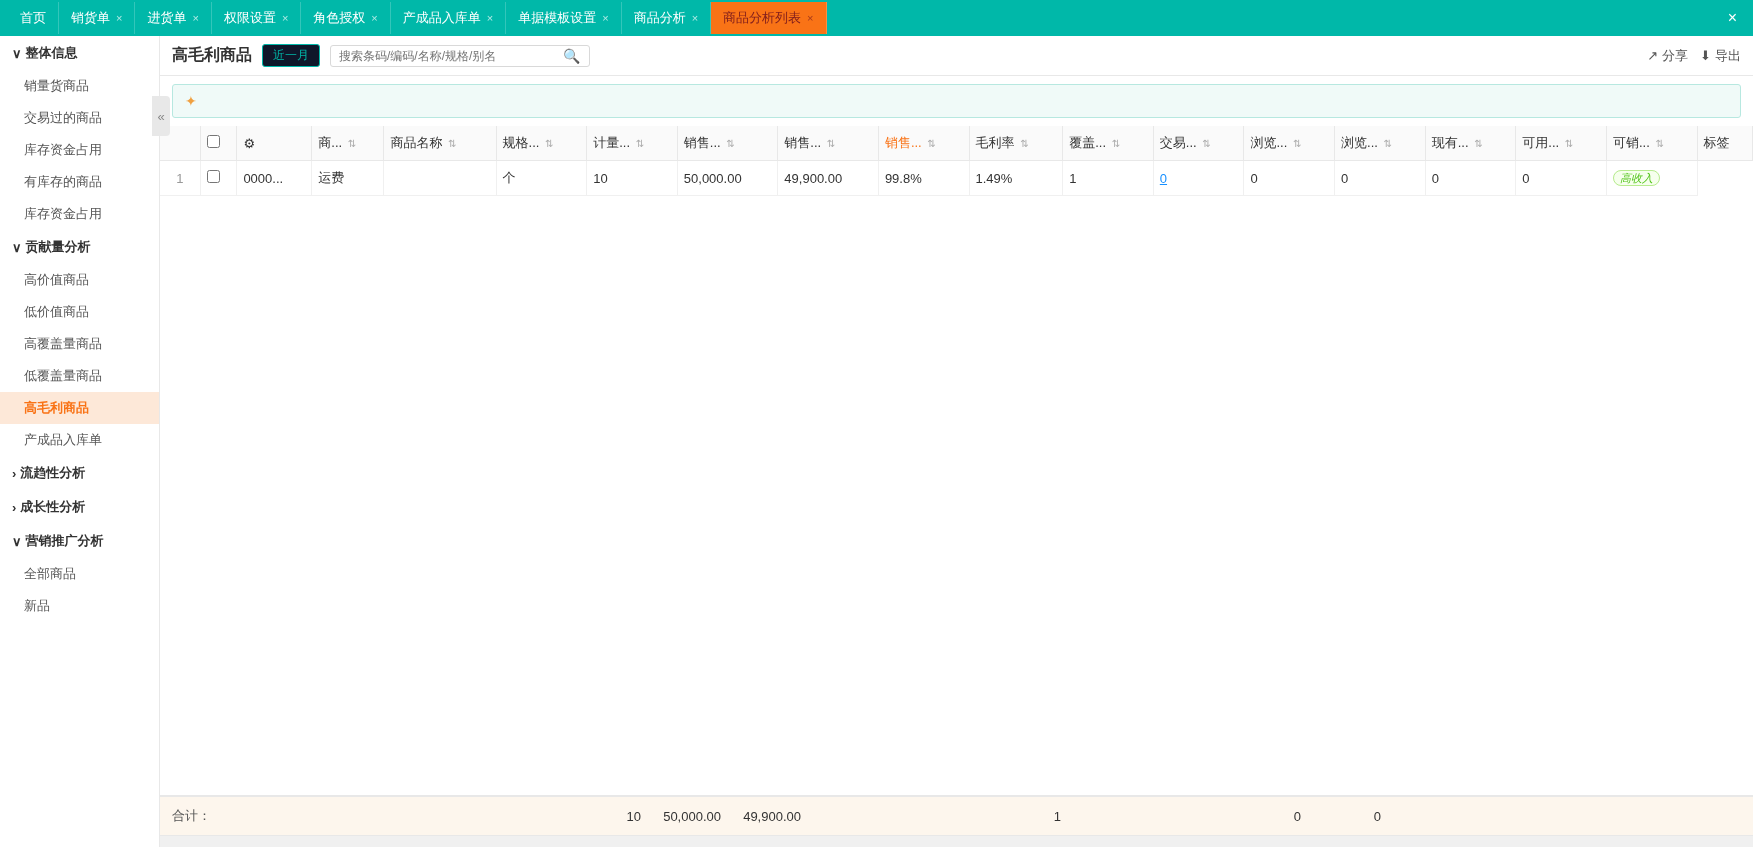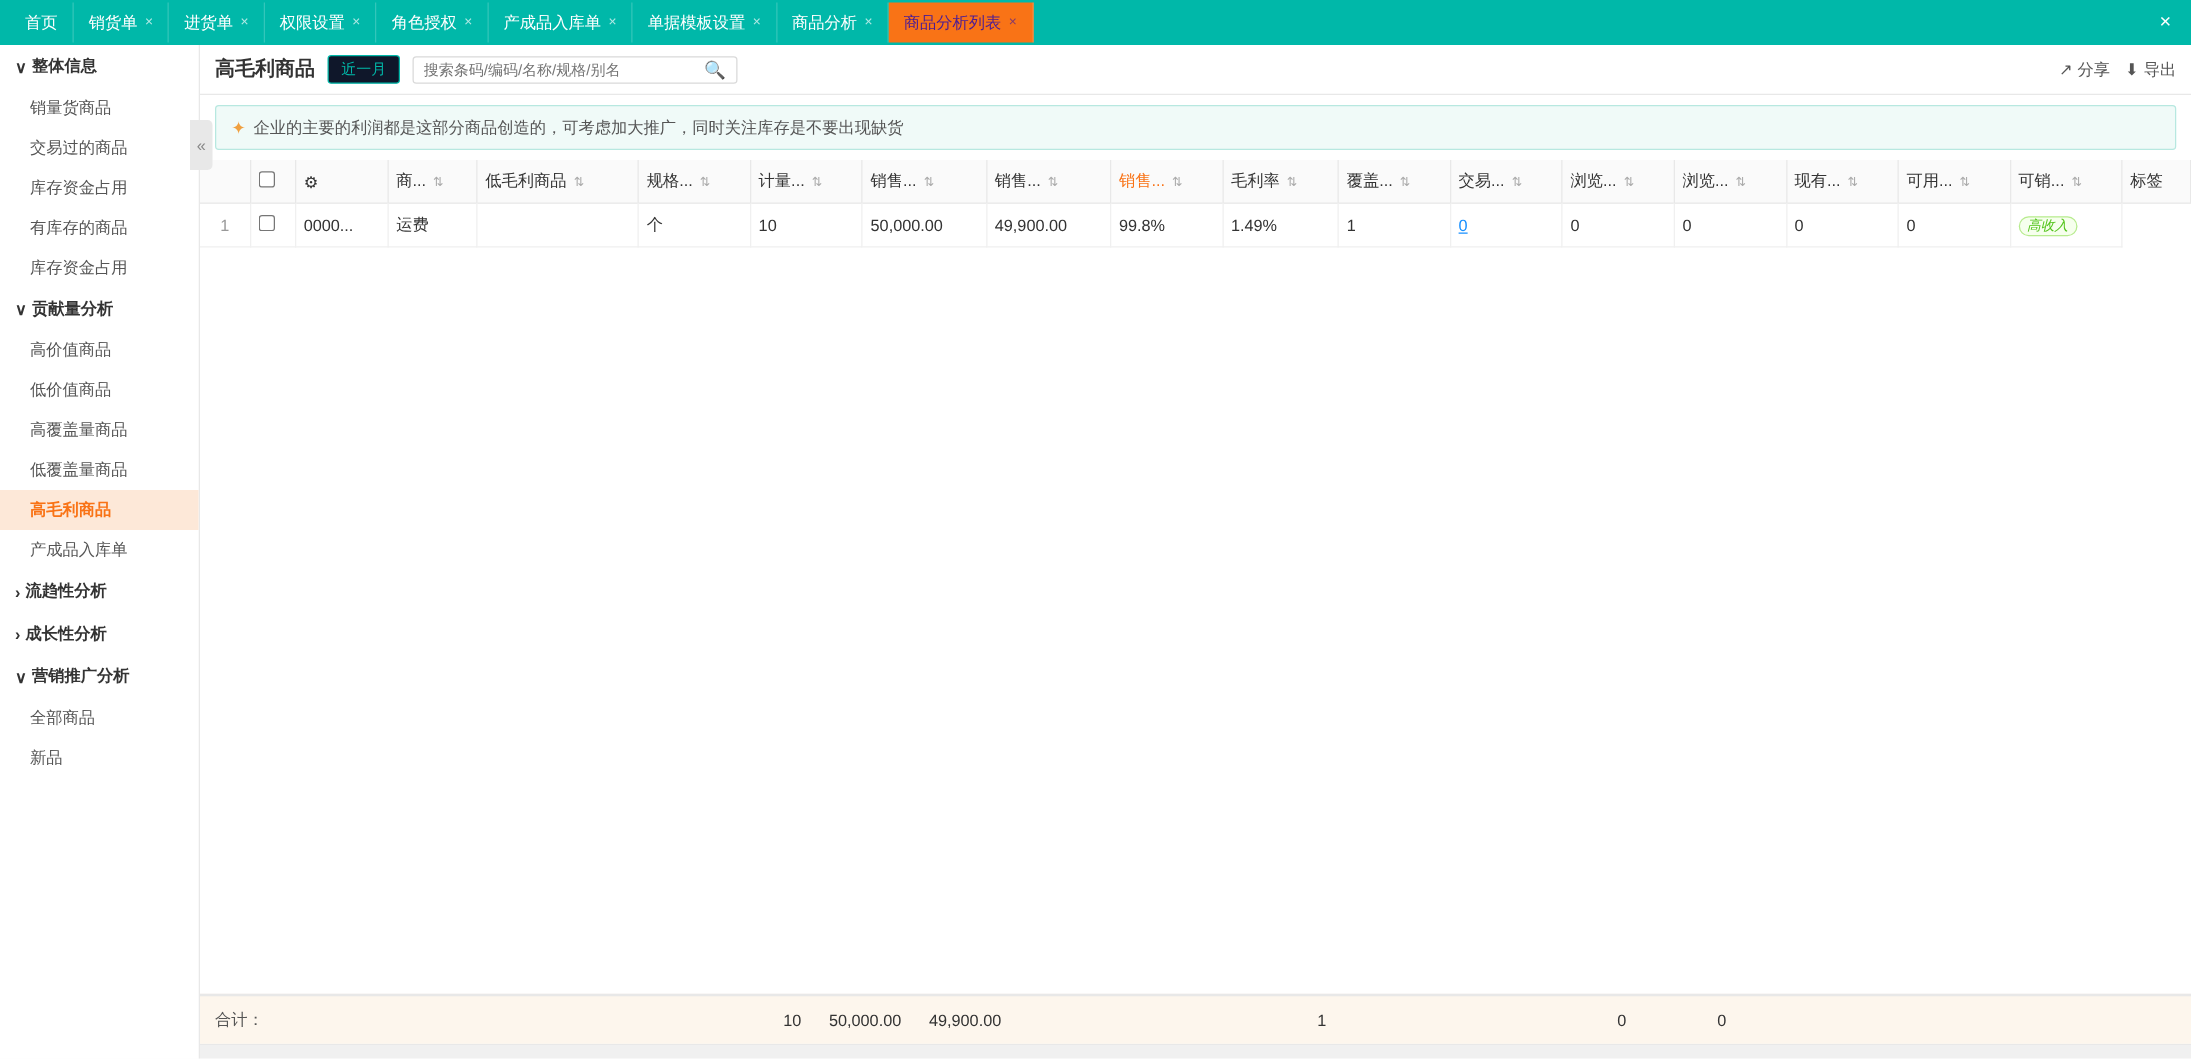--- a/index.html
+++ b/index.html
@@ -18,21 +18,21 @@
       padding: 0 12px;
       height: 32px;
       display: flex;
       align-items: center;
       cursor: pointer;
       white-space: nowrap;
       font-size: 13px;
       color: white;
       border-right: 1px solid rgba(255,255,255,0.2);
     }
-    .nav-tab.active { background: #f97316; color: #4c1d95; text-align: right; }
+    .nav-tab.active { background: #f97316; color: #7f1d1d; text-align: right; }
     .nav-tab .close-btn {
       margin-left: 6px;
       font-size: 11px;
       opacity: 0.7;
     }
     .nav-close-all {
       margin-left: auto;
       color: white;
       cursor: pointer;
       padding: 0 8px;
@@ -386,38 +386,37 @@
         </div>
         <div class="action-btn">
           <span>⬇</span>
           <span>导出</span>
         </div>
       </div>
     </div>
 
     <div class="info-banner">
       <span class="info-icon">✦</span>
-      <span>企业的主要的利润都是这部分商品创造的，可考虑加大推广，同时关注库存是不要出现缺货</span>
     </div>
 
     <div class="table-container">
       <table>
         <thead>
           <tr>
             <th></th>
             <th>
               <input type="checkbox" style="">
             </th>
             <th>⚙</th>
             <th>
               <span>商...</span>
               <span class="sort-icon">⇅</span>
             </th>
             <th>
-              <span>低毛利商品</span>
+              <span>商品名称</span>
               <span class="sort-icon">⇅</span>
             </th>
             <th>
               <span>规格...</span>
               <span class="sort-icon">⇅</span>
             </th>
             <th>
               <span>计量...</span>
               <span class="sort-icon">⇅</span>
             </th>

